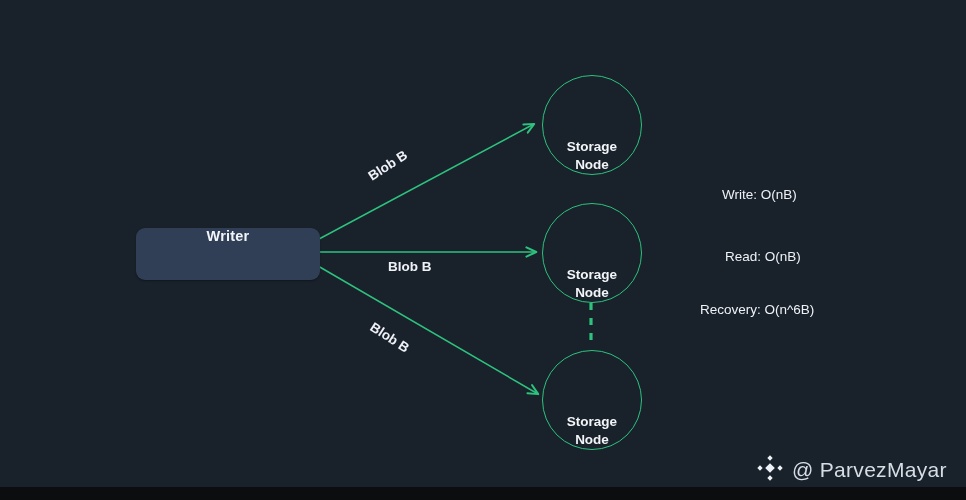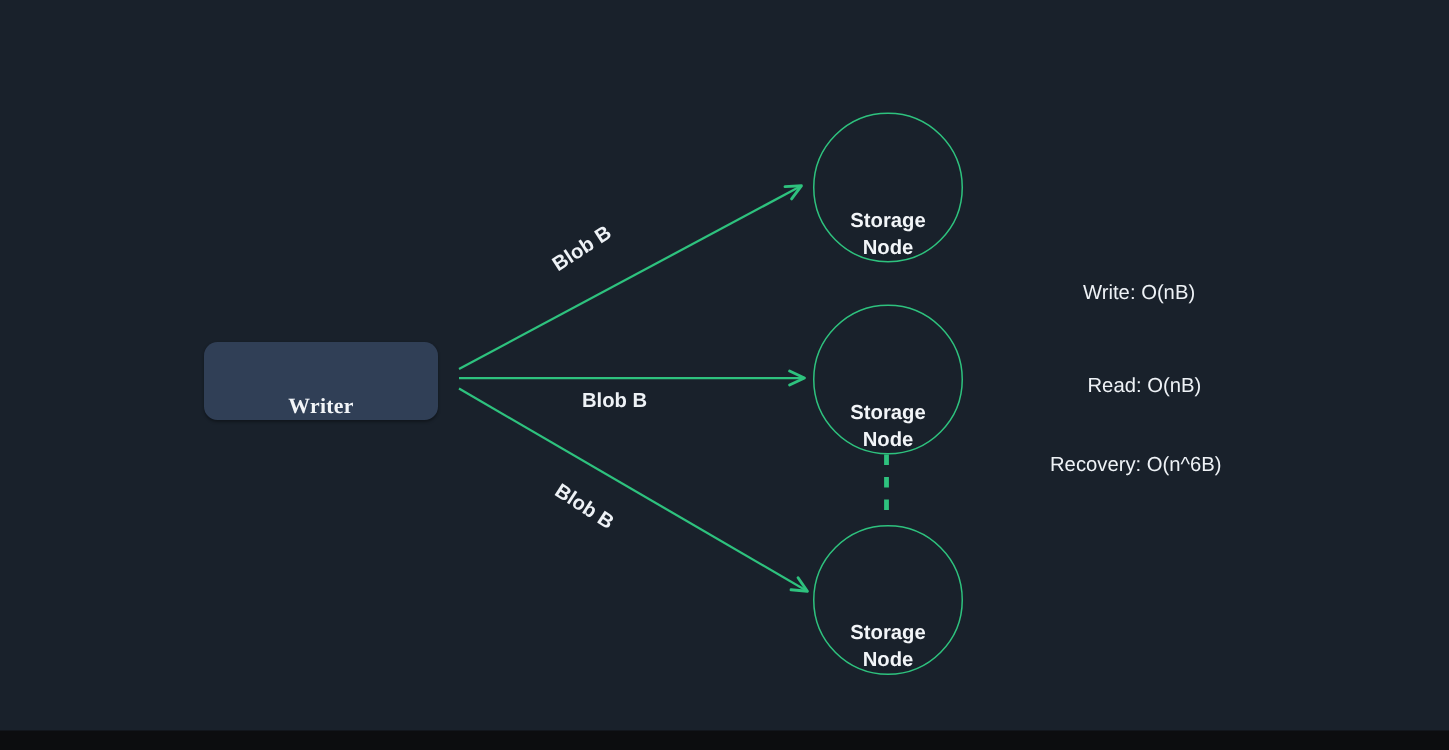--- a/index.html
+++ b/index.html
@@ -31,29 +31,28 @@
     width: 966px;
     height: 13px;
     background: #0c0d0f;
   }
 
   
   .writer-box {
     position: absolute;
     left: 136px;
     top: 228px;
-    width: 156px;
+    width: 184px;
     height: 52px;
     background: #303f56;
     border-radius: 9px;
     box-shadow: 0 1px 2px rgba(0,0,0,0.35);
     display: flex;
-    align-items: flex-end;
+    align-items: flex-start;
     justify-content: center;
-    font-family: Liberation Serif, serif;
   }
   .writer-label {
     color: #f2f5f8;
     font-size: 14.5px;
     font-weight: 700;
     letter-spacing: 0.2px;
   }
 
   
   .node {
@@ -168,15 +167,29 @@
   </div>
 
   <div class="edge-label" id="edge-label-0">Blob B</div>
   <div class="edge-label" id="edge-label-1">Blob B</div>
   <div class="edge-label" id="edge-label-2">Blob B</div>
 
   <div class="metric" id="metric-0">Write: O(nB)</div>
   <div class="metric" id="metric-1">Read: O(nB)</div>
   <div class="metric" id="metric-2">Recovery: O(n^6B)</div>
 
+  <div class="watermark">
+    <span>
+      <svg width="26" height="26" viewBox="0 0 26 26" xmlns="http://www.w3.org/2000/svg">
+        <g fill="#eef2f6">
+          <rect x="9.6" y="9.6" width="6.8" height="6.8" transform="rotate(45 13 13)"></rect>
+          <rect x="1.1" y="11.1" width="3.8" height="3.8" transform="rotate(45 3 13)"></rect>
+          <rect x="21.1" y="11.1" width="3.8" height="3.8" transform="rotate(45 23 13)"></rect>
+          <rect x="11.1" y="1.1" width="3.8" height="3.8" transform="rotate(45 13 3)"></rect>
+          <rect x="11.1" y="21.1" width="3.8" height="3.8" transform="rotate(45 13 23)"></rect>
+        </g>
+      </svg>
+    </span>
+    <span class="watermark-text">@ ParvezMayar</span>
+  </div>
 
   <div class="bottom-bar"></div>
 </div>
 
 </body></html>

